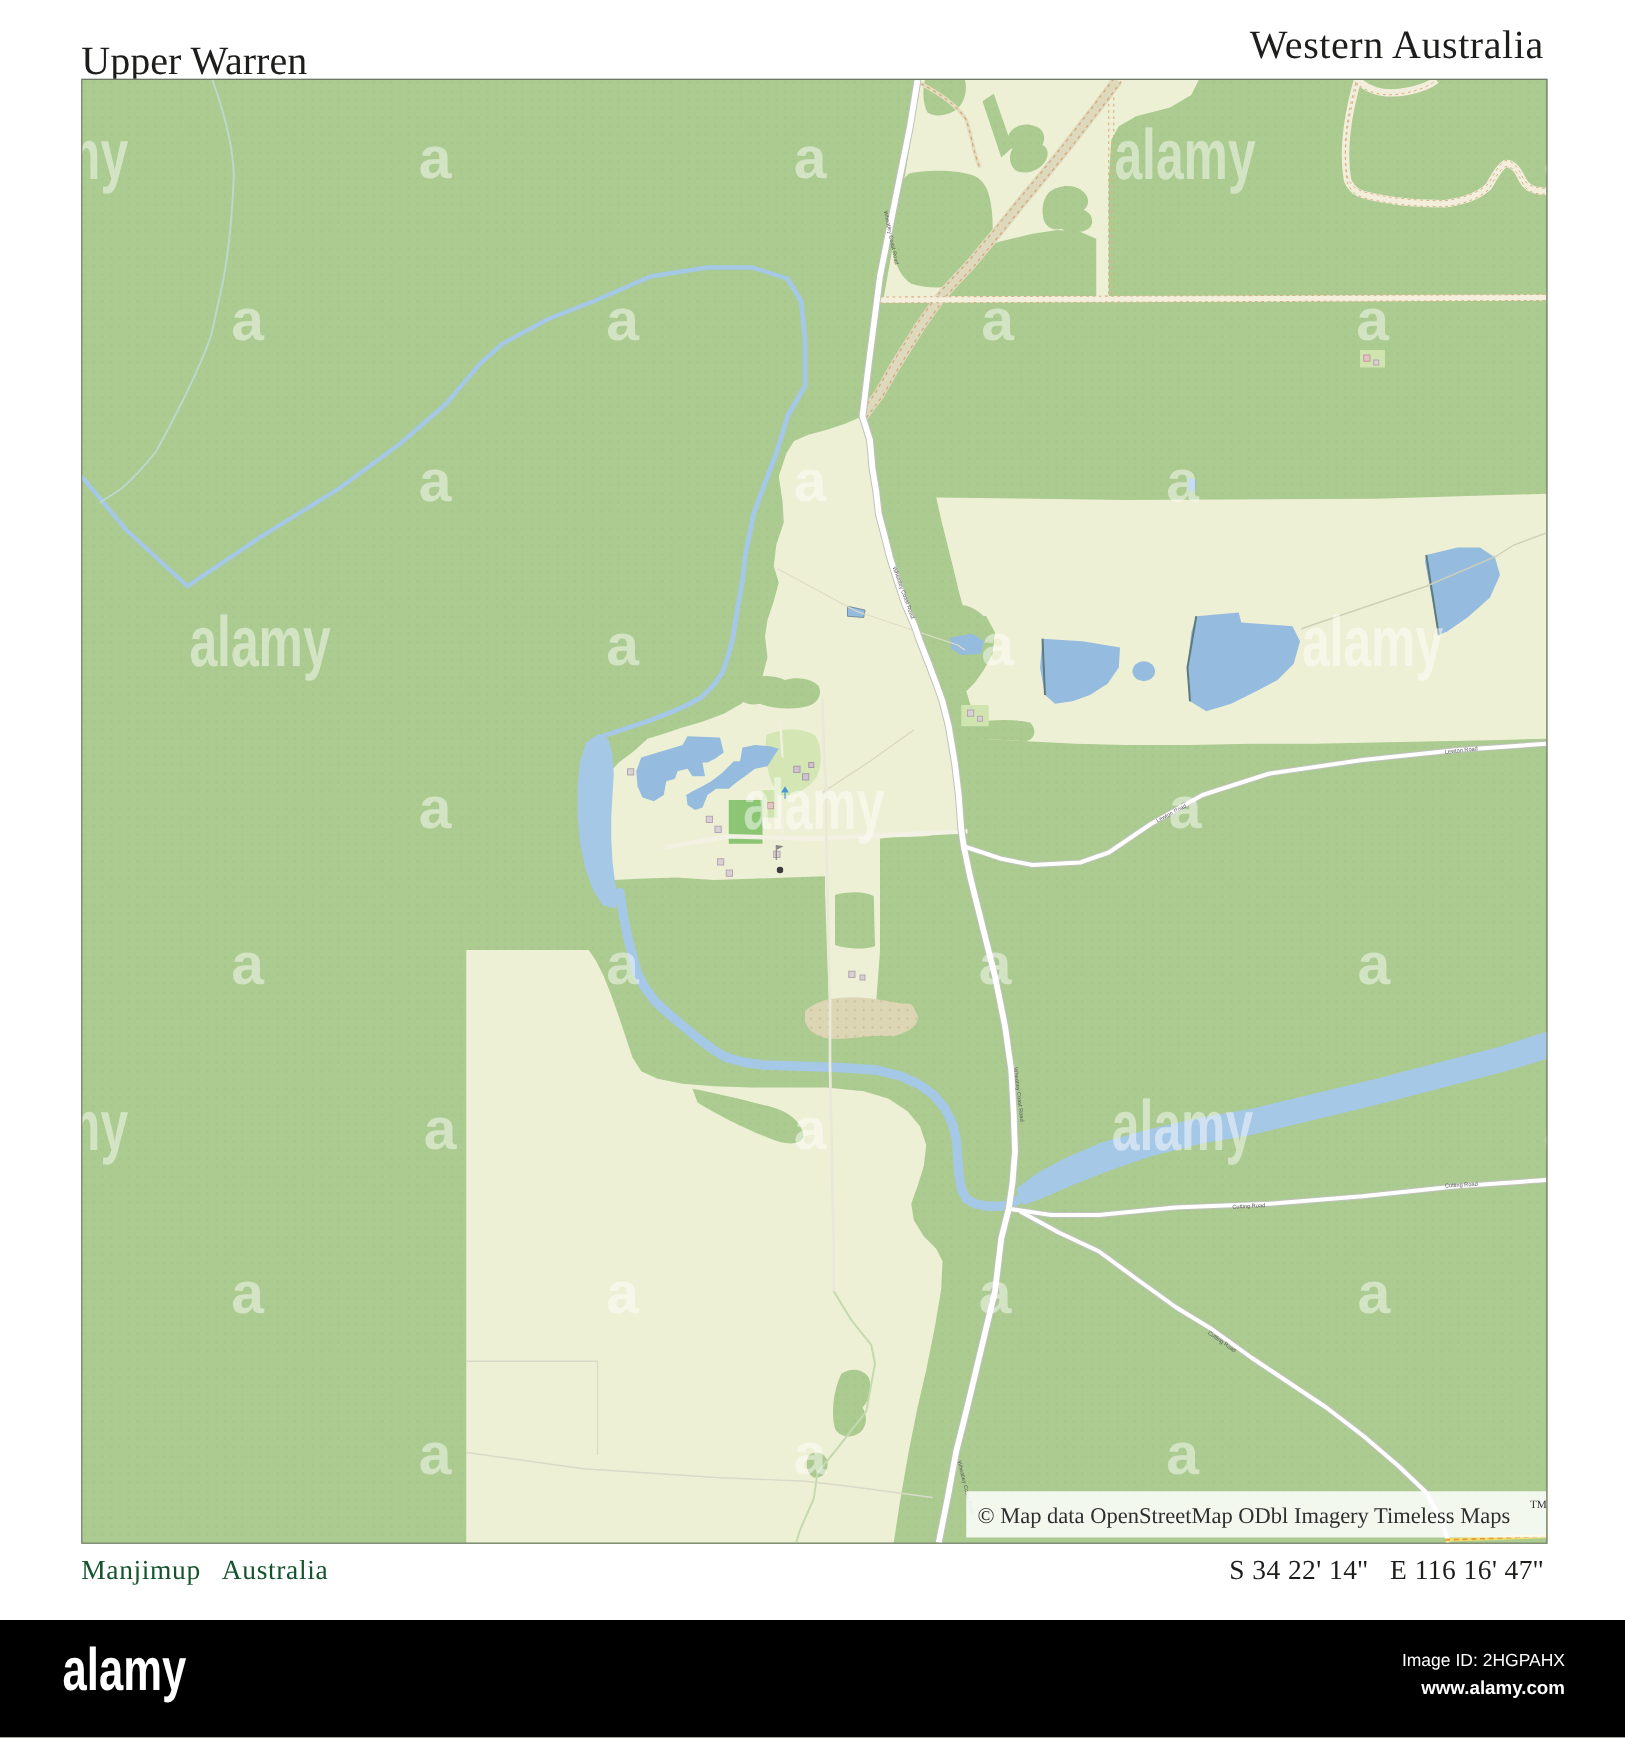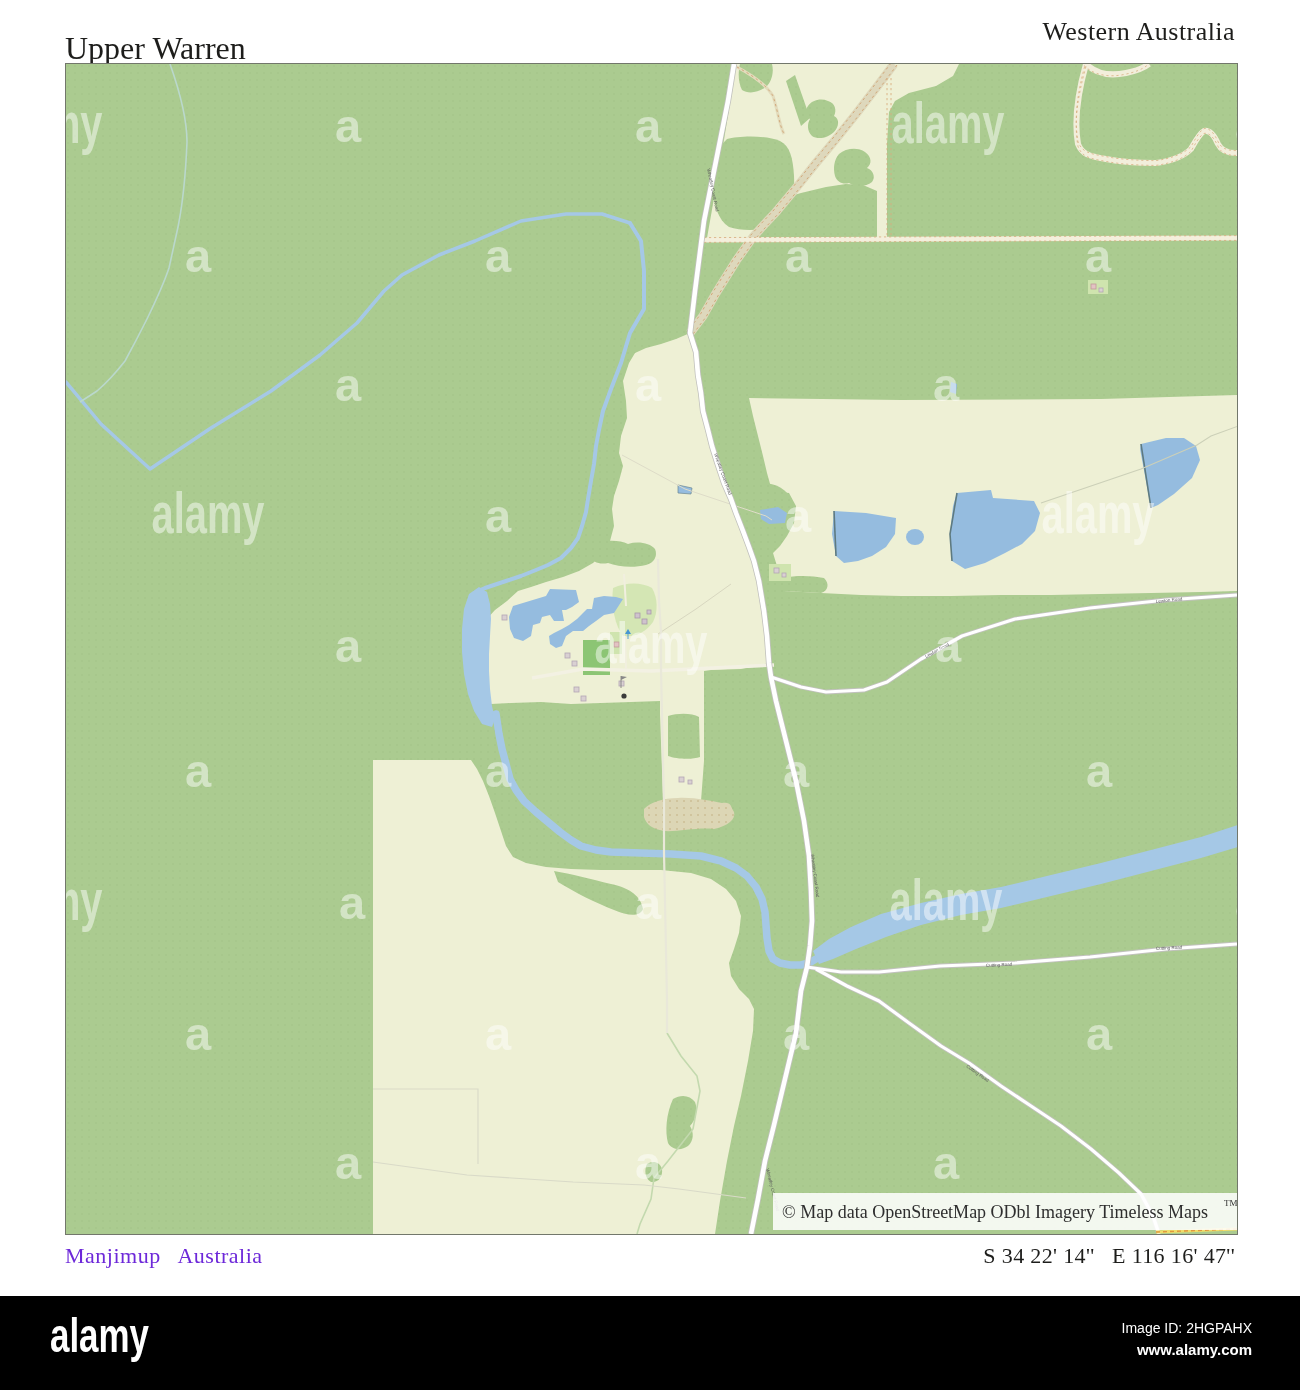--- a/index.html
+++ b/index.html
@@ -1,19 +1,19 @@
 <!DOCTYPE html>
 <html><head>
 <meta charset="utf-8">
 <style>
   html,body{margin:0;padding:0;}
   body{width:1300px;height:1390px;background:#ffffff;position:relative;font-family:"Liberation Serif",serif;overflow:hidden;}
   .title{position:absolute;top:30px;left:65px;font-size:32px;color:#1d1d1b;}
-  .title-r{position:absolute;top:17px;right:65px;font-size:26px;color:#1d1d1b;letter-spacing:0.45px;}
-  .sub{position:absolute;top:1243px;left:65px;font-size:22px;color:#6d28d9;letter-spacing:0.5px;}
+  .title-r{position:absolute;top:17px;right:65px;font-size:32px;color:#1d1d1b;letter-spacing:0.45px;}
+  .sub{position:absolute;top:1243px;left:65px;font-size:22px;color:#14532d;letter-spacing:0.5px;}
   .sub-r{position:absolute;top:1243px;right:65px;font-size:22px;color:#1d1d1b;letter-spacing:0.35px;text-align:right;}
   #map{position:absolute;left:65px;top:63px;width:1171px;height:1170px;border:1px solid #72776b;box-sizing:content-box;background:#abcb90;}
   #footer{position:absolute;left:0;top:1296px;width:1300px;height:94px;background:#000;}
 </style>
 </head>
 <body>
 
 <div class="title">Upper Warren</div>
 
 <div class="title-r">Western Australia</div>

